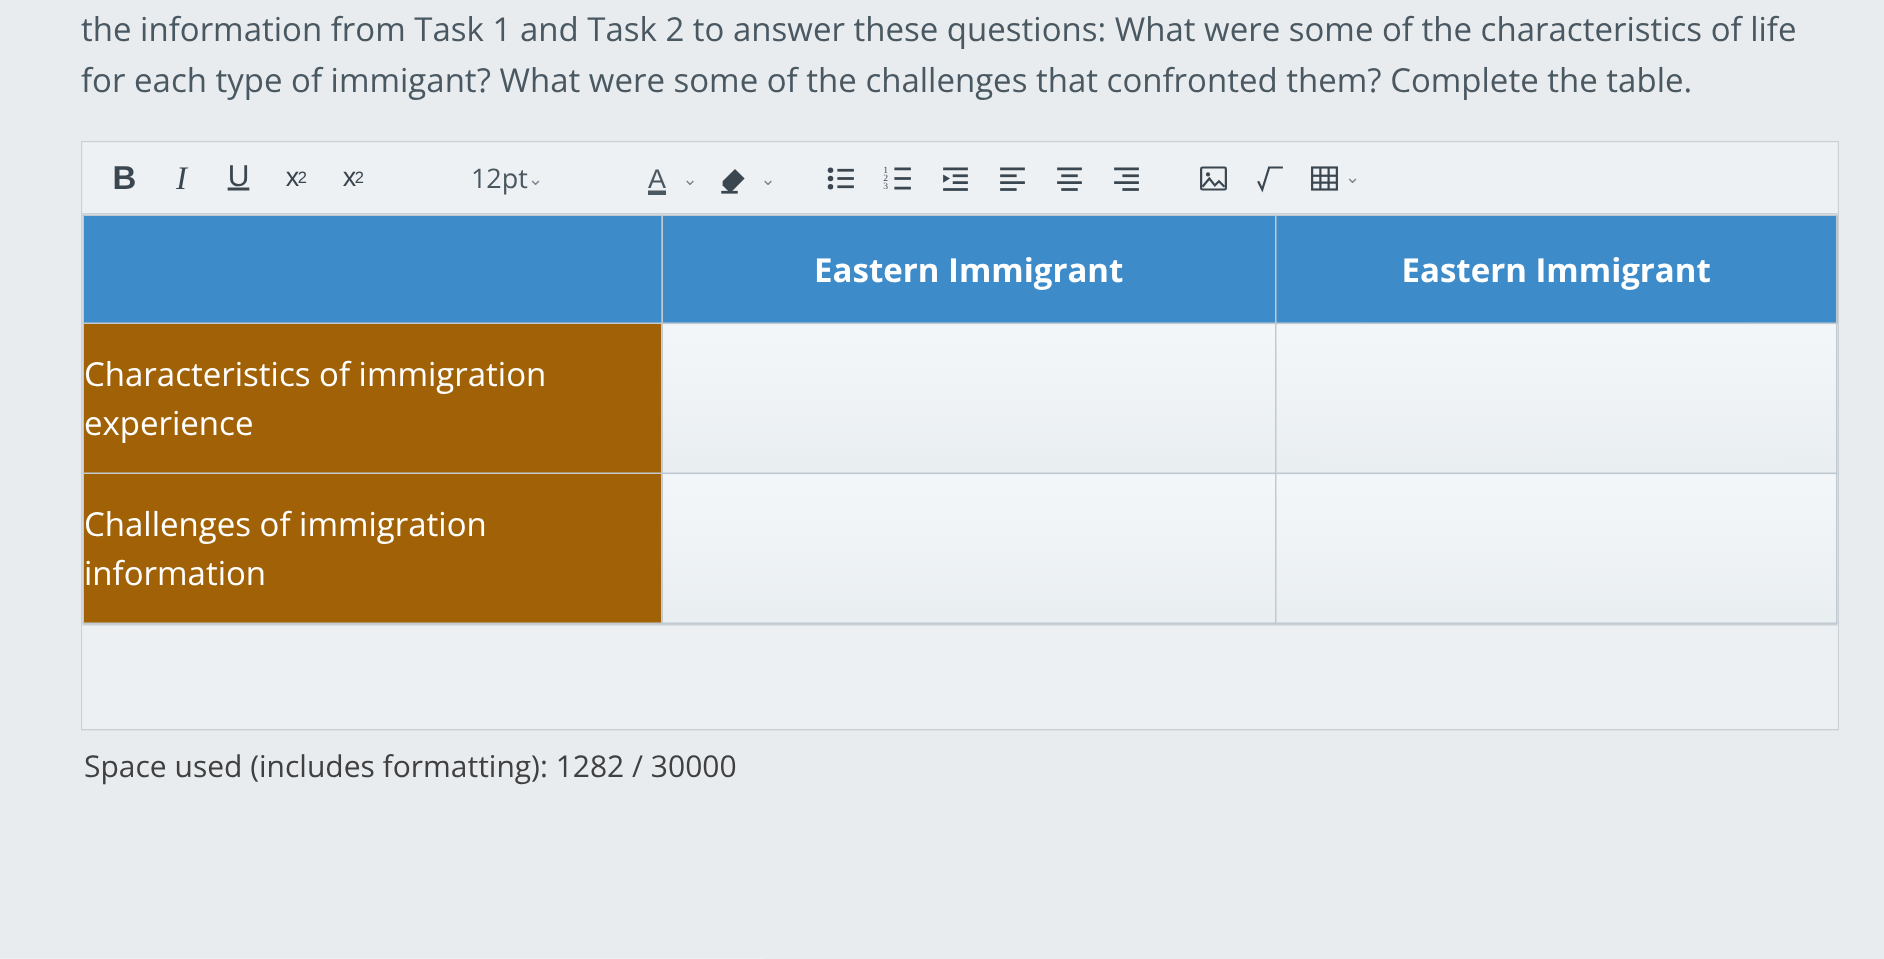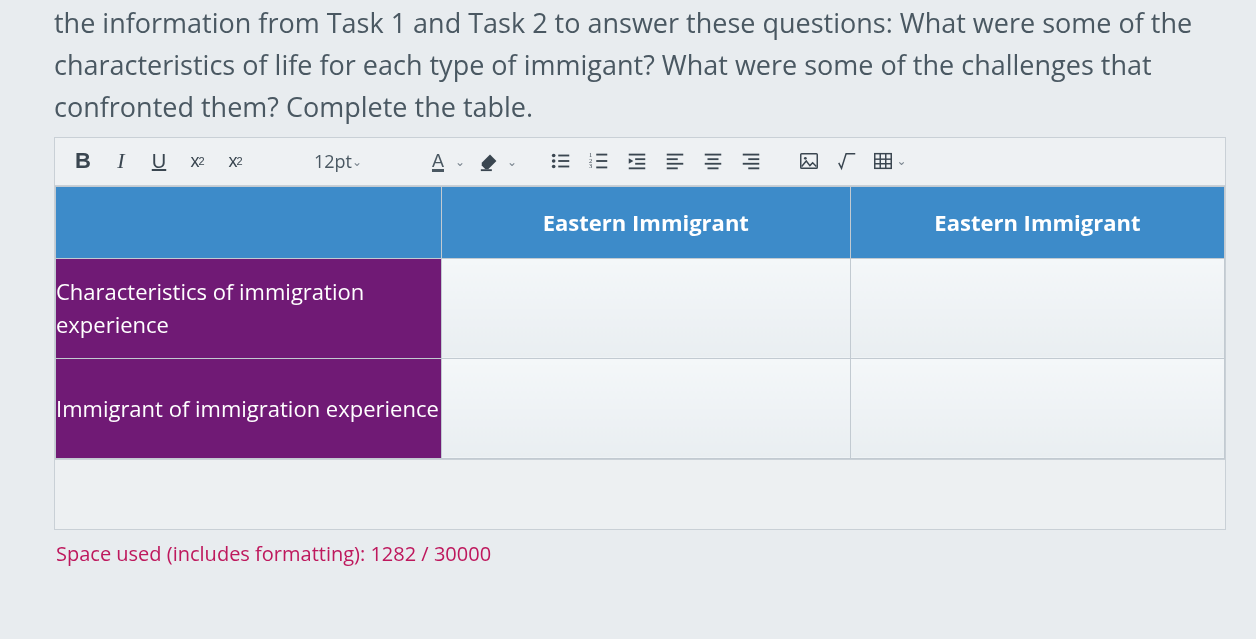--- a/index.html
+++ b/index.html
@@ -8,24 +8,24 @@
     background: #e8ecef;
     width: 1256px;
     height: 639px;
     overflow: hidden;
     color: #4a5862;
   }
   .page {
     padding: 0 30px 0 54px;
   }
   .prompt-text {
-    font-size: 27px;
+    font-size: 22px;
     line-height: 1.55;
     color: #4a5862;
-    margin-bottom: 9px;
+    margin-bottom: 24px;
     padding-top: 2px;
   }
   .editor-wrap {
     border: 1px solid #c9d0d6;
     background: #f6f8f9;
   }
   .toolbar {
     display: flex;
     align-items: center;
     height: 48px;
@@ -108,21 +108,21 @@
     background: #3d8bc9;
     color: #fff;
     font-weight: 700;
     font-size: 22px;
     text-align: center;
     height: 72px;
     vertical-align: middle;
   }
   .hdr-cell.empty { background:#3d8bc9; }
   .row-label {
-    background: #701a75;
+    background: #a16207;
     color: #fff;
     font-size: 22px;
     font-weight: 400;
     text-align: left;
     padding: 18px 14px;
     vertical-align: middle;
     line-height: 1.5;
   }
   .data-cell {
     background: linear-gradient(180deg, #f4f7f9 0%, #e9eef1 100%);
@@ -131,21 +131,21 @@
   .col0 { width: 33%; }
   .col1 { width: 35%; }
   .col2 { width: 32%; }
   .below-table {
     height: 70px;
     background: #edf0f2;
     border-top: 1px solid #c9d0d6;
   }
   .space-used {
     font-size: 20px;
-    color: #be185d;
+    color: #404040;
     padding: 10px 0 0 2px;
   }
 </style>
 </head>
 <body>
 
 <div class="page">
   <p class="prompt-text">the information from Task 1 and Task 2 to answer these questions: What were some of the characteristics of life for each type of immigant? What were some of the challenges that confronted them? Complete the table.</p>
 
   <div class="editor-wrap">
@@ -280,21 +280,21 @@
           <th class="hdr-cell empty"></th>
           <th class="hdr-cell">Eastern Immigrant</th>
           <th class="hdr-cell">Eastern Immigrant</th>
         </tr>
         <tr>
           <td class="row-label">Characteristics of immigration experience</td>
           <td class="data-cell"></td>
           <td class="data-cell"></td>
         </tr>
         <tr>
-          <td class="row-label">Immigrant of immigration experience</td>
+          <td class="row-label">Challenges of immigration information</td>
           <td class="data-cell"></td>
           <td class="data-cell"></td>
         </tr>
       </tbody>
         </table>
       <div class="below-table"></div>
     </div>
   </div>
 
   <div class="space-used">Space used (includes formatting): 1282 / 30000</div>

